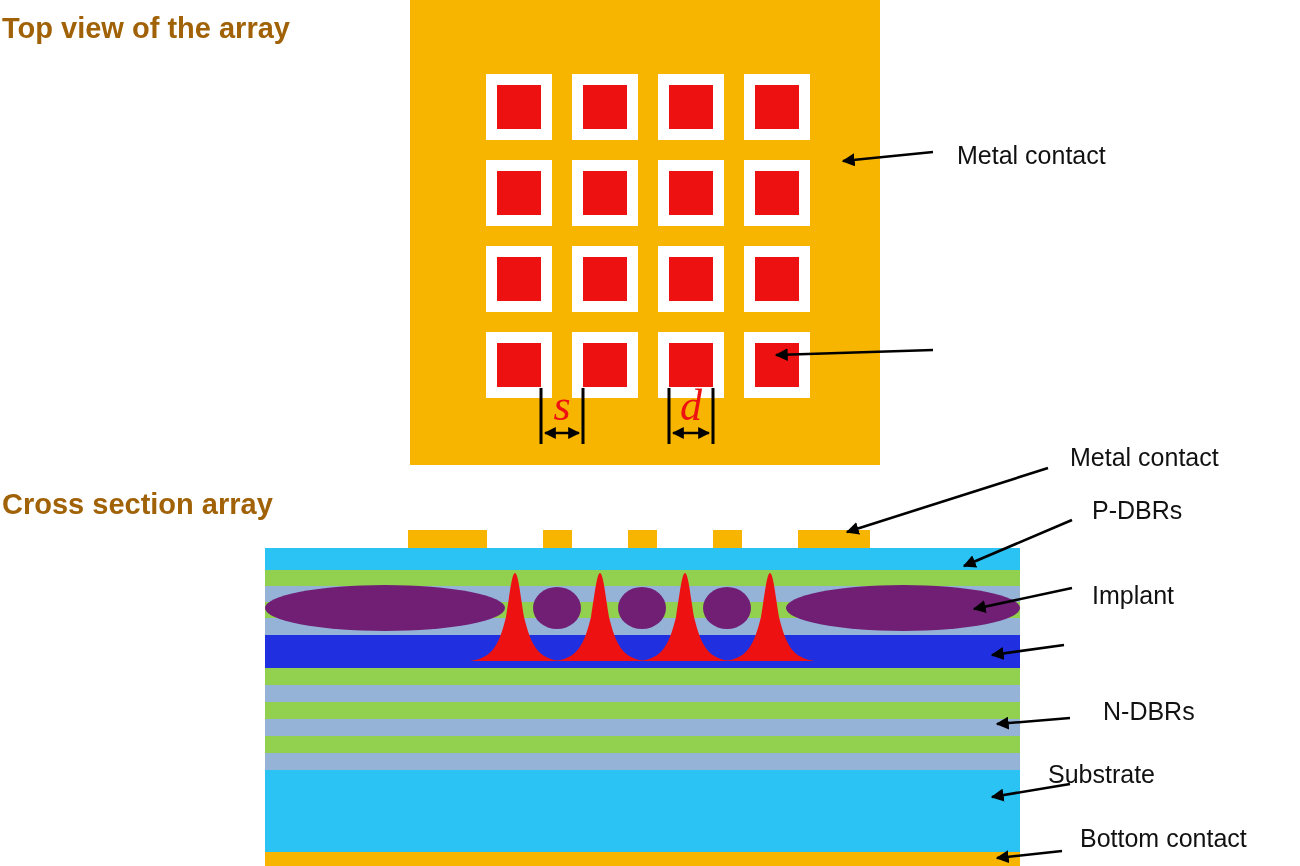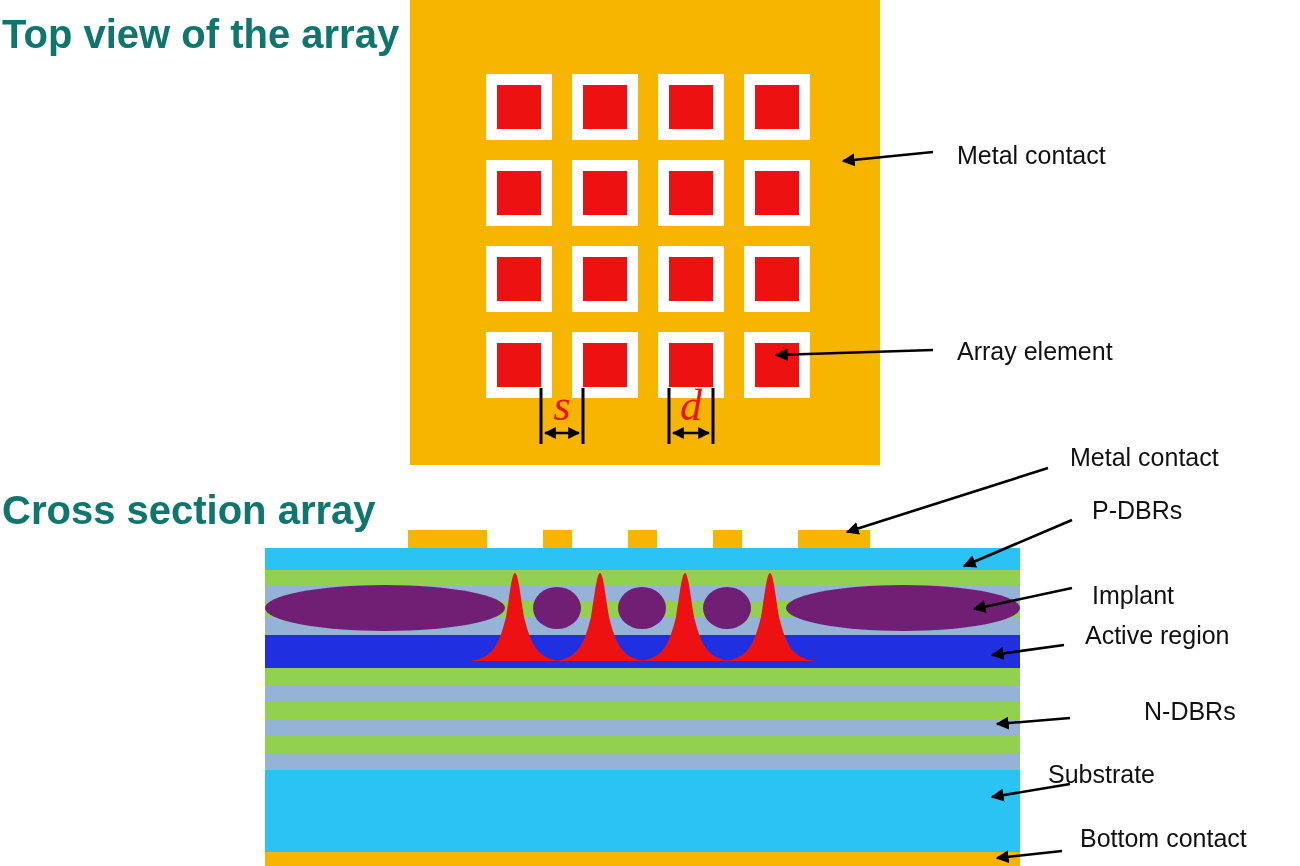--- a/index.html
+++ b/index.html
@@ -1,21 +1,21 @@
 <!DOCTYPE html>
 <html style="--c-metal: #F7B500; --c-element: #EE1111; --c-cyan: #2BC3F3; --c-green: #92D050; --c-bluegray: #95B3D7; --c-blue: #2030E0; --c-implant: #701F75;"><head>
 <meta charset="utf-8">
 <style>
   * { margin:0; padding:0; box-sizing:border-box; }
   html,body { background:#ffffff; }
   body { font-family:"Liberation Sans", sans-serif; }
 
   .canvas { position:relative; width:1300px; height:866px; background:#fff; overflow:hidden; }
 
-  .title { position:absolute; font-weight:bold; font-size:40px; color:#0f766e; white-space:nowrap; }
+  .title { position:absolute; font-weight:bold; font-size:29px; color:#a16207; white-space:nowrap; }
   .lbl   { position:absolute; font-size:25px; color:#111; white-space:nowrap;margin-left:12px; }
 
   
   .top-array { position:absolute; left:410px; top:0; width:470px; height:465px; background:var(--c-metal); }
   .grid { position:absolute; left:76px; top:74px; display:grid;
           grid-template-columns:repeat(4,66px); grid-auto-rows:66px; gap:20px; }
   .cell { background:#ffffff; padding:11px; }
   .cell-inner { width:100%; height:100%; background:var(--c-element); }
 
   .dim { position:absolute; width:44px; text-align:center; line-height:1;
@@ -163,22 +163,20 @@
       <line class="tick" x1="713" y1="388" x2="713" y2="444"></line>
       <line class="dimarrow" x1="545" y1="433" x2="579" y2="433" marker-start="url(#ah)" marker-end="url(#ah)"></line>
       <line class="dimarrow" x1="673" y1="433" x2="709" y2="433" marker-start="url(#ah)" marker-end="url(#ah)"></line>
     </g>
   </svg>
 
   <div class="dim" style="left:540px;top:384px">s</div>
   <div class="dim" style="left:669px;top:384px">d</div>
 
   <div class="lbl" style="left:945px;top:141px">Metal contact</div>
-  <div class="lbl" style="left:945px;top:337px">Array element</div>
   <div class="lbl" style="left:1058px;top:443px">Metal contact</div>
   <div class="lbl" style="left:1080px;top:496px">P-DBRs</div>
   <div class="lbl" style="left:1080px;top:581px">Implant</div>
-  <div class="lbl" style="left:1073px;top:621px">Active region</div>
-  <div class="lbl" style="left:1132px;top:697px">N-DBRs</div>
+  <div class="lbl" style="left:1091px;top:697px">N-DBRs</div>
   <div class="lbl" style="left:1036px;top:760px">Substrate</div>
   <div class="lbl" style="left:1068px;top:824px">Bottom contact</div>
 
 </div>
 
 </body></html>

